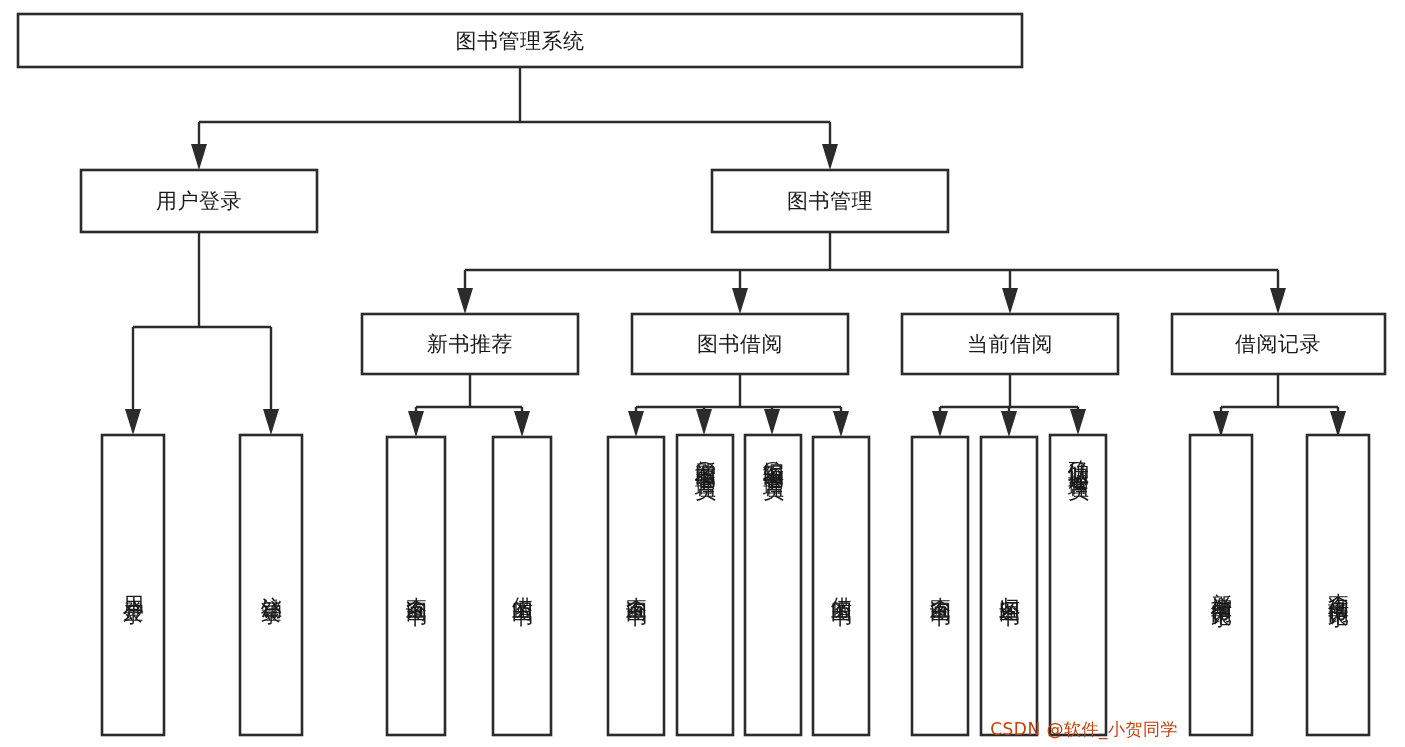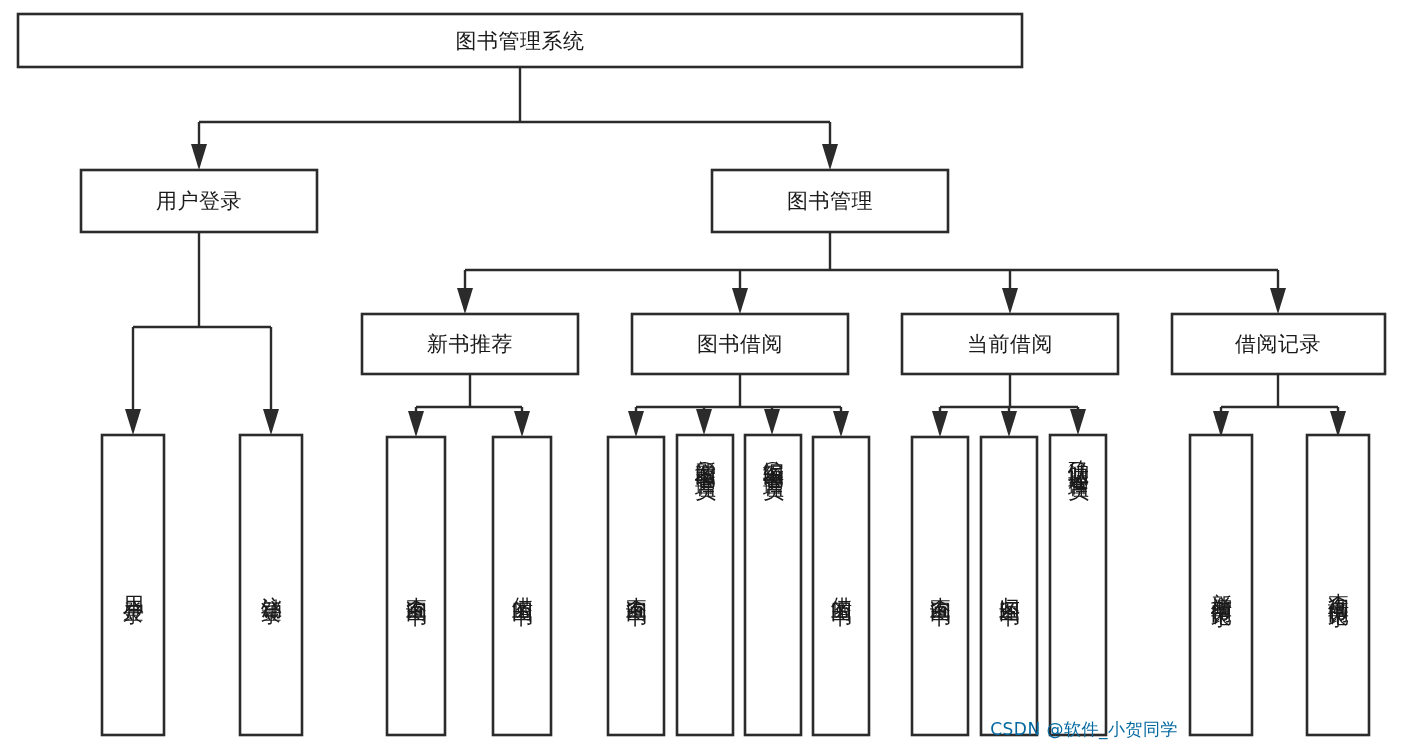--- a/index.html
+++ b/index.html
@@ -67,21 +67,21 @@
     align-items: center;
     justify-content: center;
     pointer-events: none;
   }
   .watermark {
     position: absolute;
     right: 12px;
     bottom: 6px;
     font-family: "DejaVu Sans", "Liberation Sans", sans-serif;
     font-size: 17px;
-    color: #0369a1;
+    color: #c2410c;
     letter-spacing: 0.5px;
     white-space: nowrap;
   }
 </style>
 </head>
 <body>
 
 <div id="diagram-root">
 
   <svg class="flow" viewBox="0 0 1405 747" xmlns="http://www.w3.org/2000/svg">

